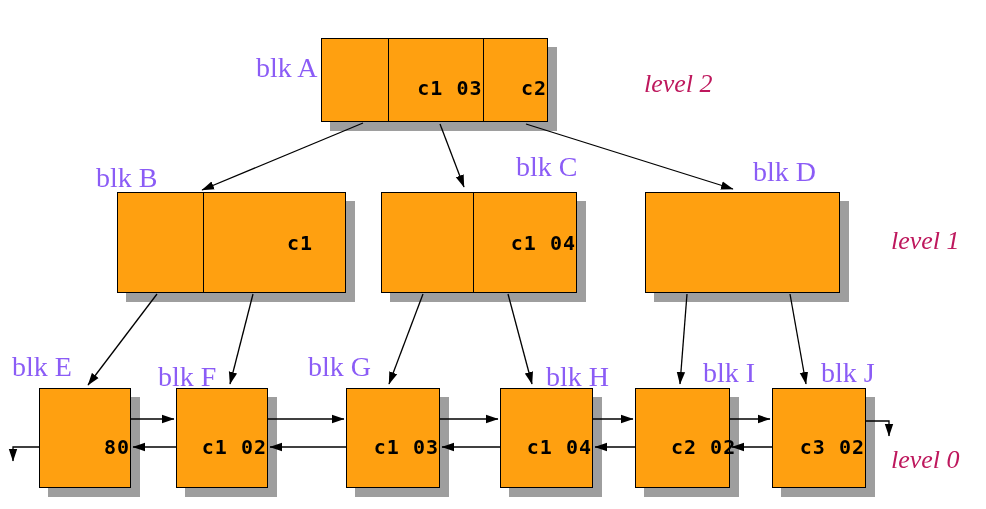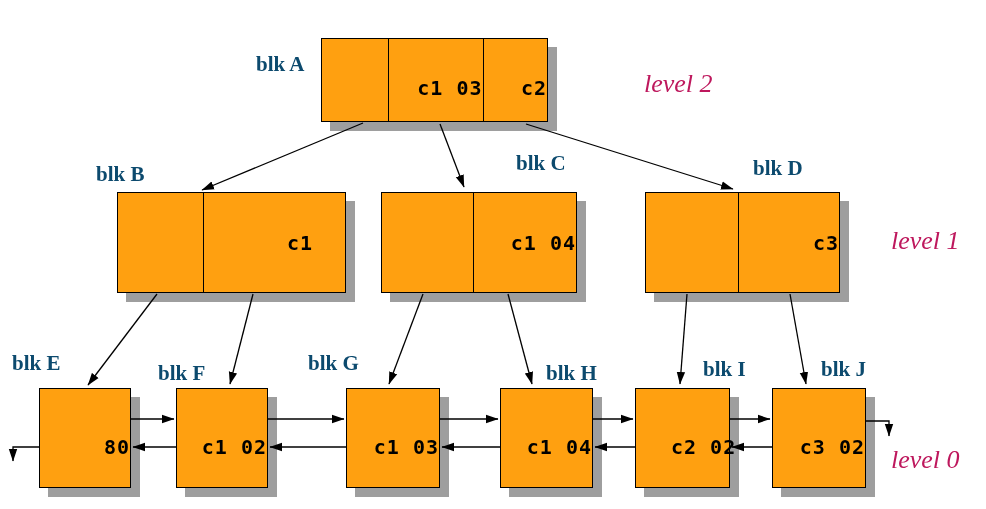--- a/index.html
+++ b/index.html
@@ -35,25 +35,24 @@
     letter-spacing: 1px;
     color: #000000;
     white-space: pre;
   }
   .cell + .cell { border-left: 1px solid #000000; }
   .block.lv2 .cell { align-items: flex-end; padding-bottom: 21px; }
   .block.lv0 .cell span { transform: translateY(9px); }
   .blk-label {
     position: absolute;
     font-family: "Liberation Serif", serif;
-    font-size: 21px;
-    color: #0c4a6e;
+    font-size: 28px;
+    color: #8b5cf6;
     white-space: nowrap;
     line-height: 1.05;
-    font-weight: bold;
   }
   .level-label {
     position: absolute;
     font-family: "Liberation Serif", serif;
     font-style: italic;
     font-size: 26px;
     color: #be185d;
     white-space: nowrap;
     line-height: 1.05;
   }
@@ -77,21 +76,20 @@
       <div class="block lv1" style="left: 117px; top: 192px; width: 229px; height: 101px; --fill: #ffa010; --shadow: #9e9e9e;">
         <div class="cell" style="width: 85px;"><span></span></div>
         <div class="cell" style="width: 110px;"><span>c1</span></div>
       </div>
       <div class="block lv1" style="left: 381px; top: 192px; width: 196px; height: 101px; --fill: #ffa010; --shadow: #9e9e9e;">
         <div class="cell" style="width: 92px;"><span></span></div>
         <div class="cell" style="width: 104px;"><span>c1 04</span></div>
       </div>
       <div class="block lv1" style="left: 645px; top: 192px; width: 195px; height: 101px; --fill: #ffa010; --shadow: #9e9e9e;">
         <div class="cell" style="width: 93px;"><span></span></div>
-        <div class="cell" style="width: 102px;"><span>c3</span></div>
       </div>
       <div class="block lv0" style="left: 39px; top: 388px; width: 92px; height: 100px; padding-left: 19px; --fill: #ffa010; --shadow: #9e9e9e;">
         <div class="cell" style="width: 92px;"><span>80</span></div>
       </div>
       <div class="block lv0" style="left: 176px; top: 388px; width: 92px; height: 100px; --fill: #ffa010; --shadow: #9e9e9e;">
         <div class="cell" style="width: 92px;"><span>c1 02</span></div>
       </div>
       <div class="block lv0" style="left: 346px; top: 388px; width: 94px; height: 100px; --fill: #ffa010; --shadow: #9e9e9e;">
         <div class="cell" style="width: 94px;"><span>c1 03</span></div>
       </div>

